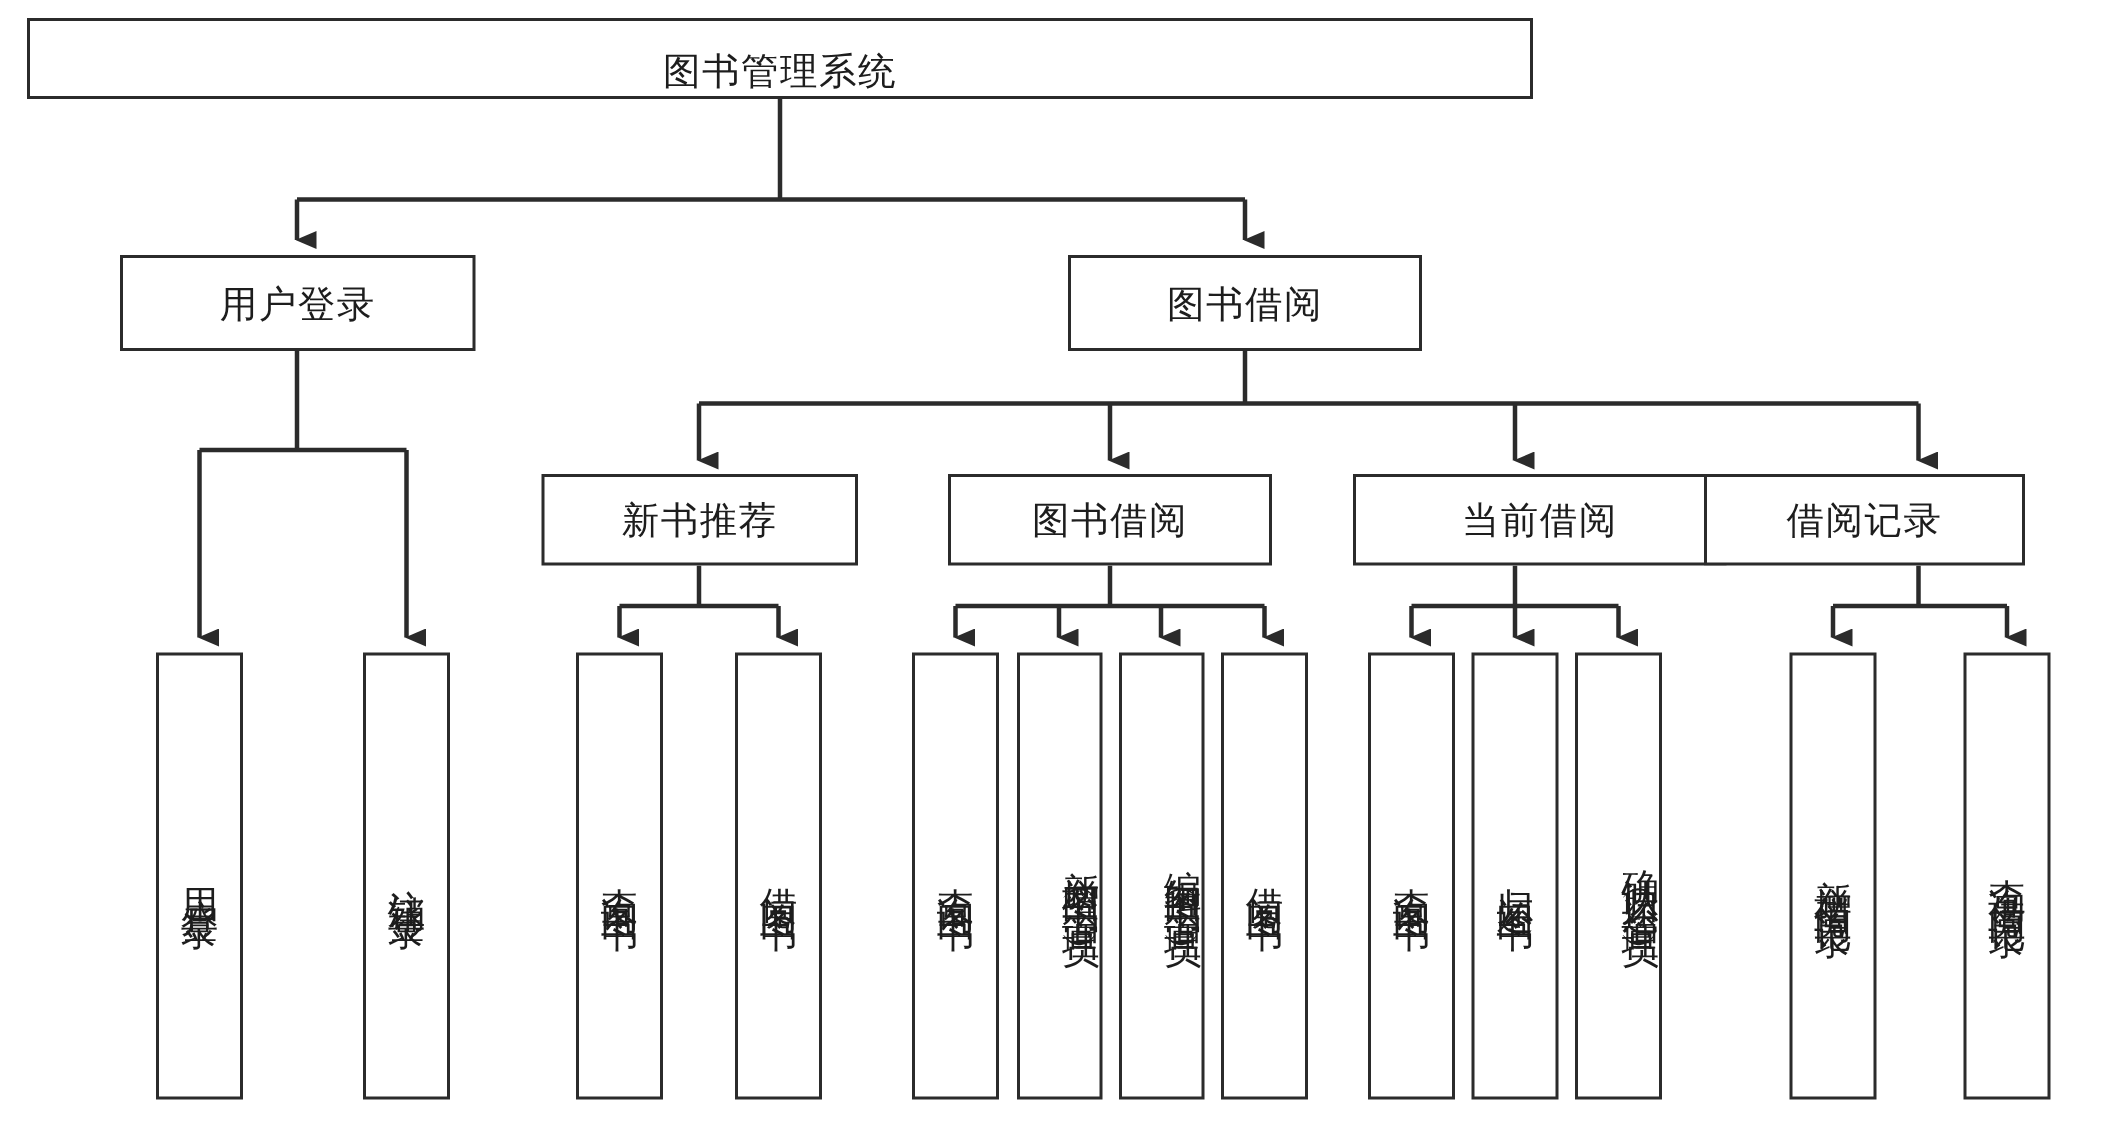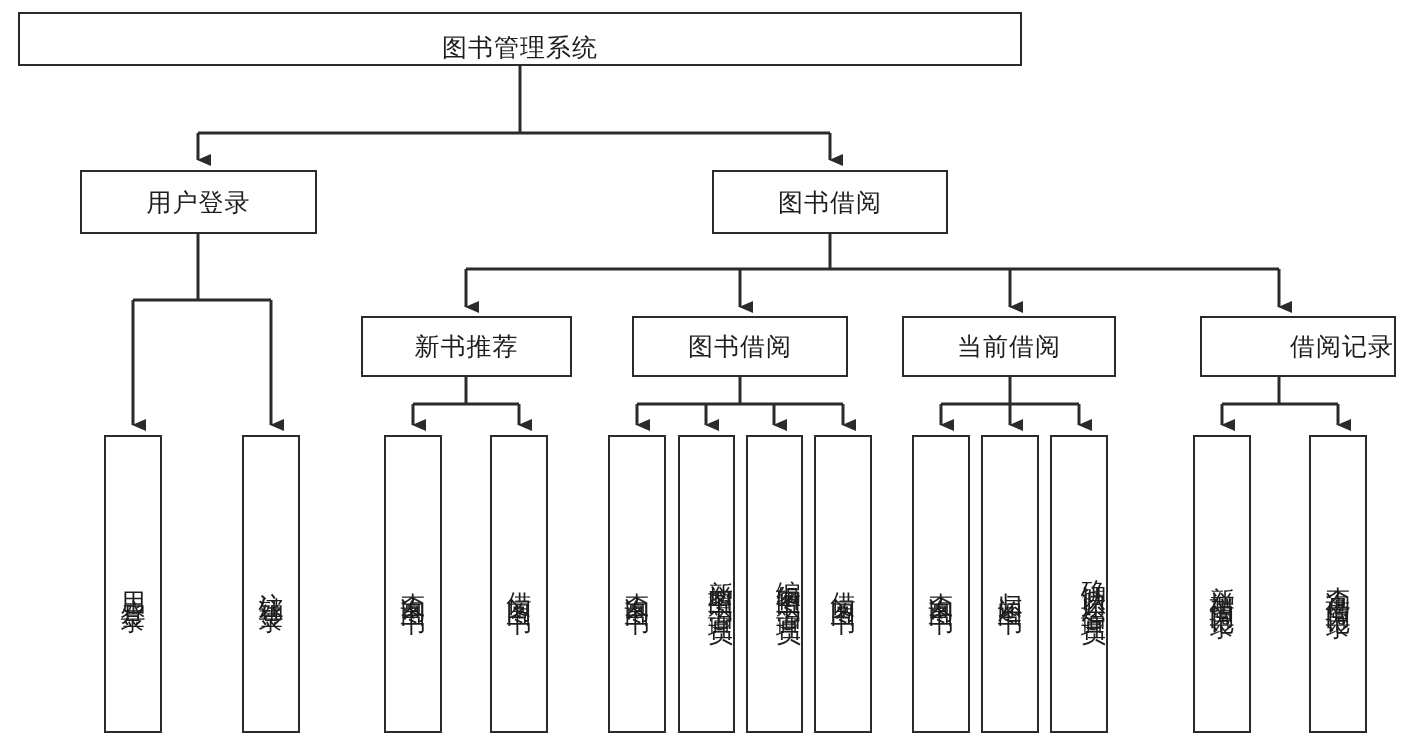--- a/index.html
+++ b/index.html
@@ -134,24 +134,24 @@
   <div class="node h" style="left:712px; top:170px; width:236px; height:64px;">
     <span class="label">图书借阅</span>
   </div>
 
   <div class="node h" style="left:632px; top:316px; width:216px; height:61px;">
     <span class="label">图书借阅</span>
   </div>
   <div class="node h" style="left:361px; top:316px; width:211px; height:61px;">
     <span class="label">新书推荐</span>
   </div>
-  <div class="node h" style="left:902px; top:316px; width:214px; height:61px;">
+  <div class="node h" style="left:902px; top:316px; width:249px; height:61px;">
     <span class="label">当前借阅</span>
   </div>
-  <div class="node h" style="left:1200px; top:316px; width:196px; height:61px;justify-content:flex-end;">
+  <div class="node h" style="left:1136px; top:316px; width:214px; height:61px;">
     <span class="label">借阅记录</span>
   </div>
 
   <div class="node v mid" style="left:104px; top:435px; width:58px; height:298px;">
     <span class="label">用户登录</span>
   </div>
   <div class="node v mid" style="left:242px; top:435px; width:58px; height:298px;">
     <span class="label">注销登录</span>
   </div>
 

